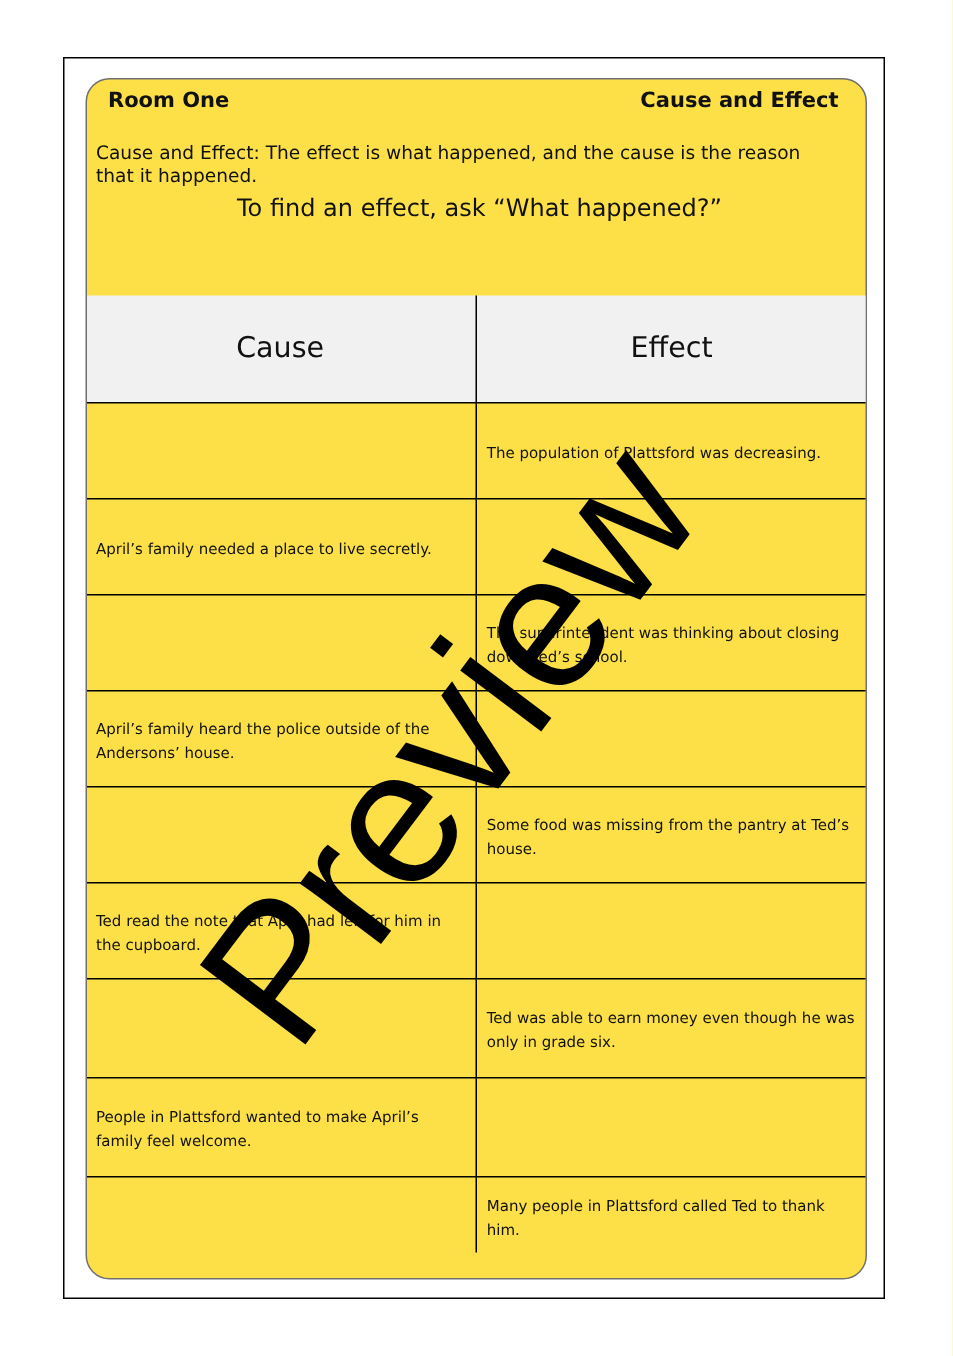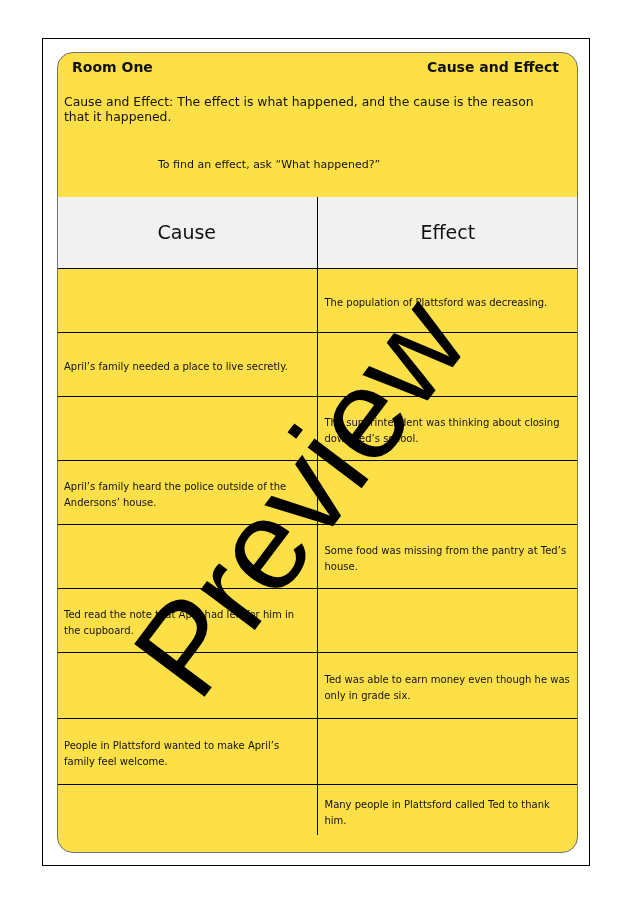--- a/index.html
+++ b/index.html
@@ -3,21 +3,21 @@
 <meta charset="utf-8">
 <style>
   html, body { margin:0; padding:0; background:#ffffff; }
   body { width:635px; height:904px; position:relative; overflow:hidden; font-family:"DejaVu Sans", sans-serif; color:#111; }
   .frame { position:absolute; left:42px; top:38px; width:548px; height:828px; border:1px solid #000; box-sizing:border-box; }
   .card { position:absolute; left:57px; top:52px; width:521px; height:801px; border:1.5px solid #707070; border-radius:16px; box-sizing:border-box; overflow:hidden; background:#fde047; }
   .title-row { position:absolute; left:14px; right:14px; top:6px; height:20px; font-weight:bold; font-size:14px; }
   .title-left { position:absolute; left:0; top:0; }
   .title-right { position:absolute; right:4px; top:0; }
   .desc { position:absolute; left:6px; top:41px; width:480px; font-size:12.4px; line-height:15px; }
-  .tips { position:absolute; left:100px; top:104px; font-size:11px; line-height:15px; }
+  .tips { position:absolute; left:100px; top:78px; font-size:16px; line-height:15px; }
   .tips div { white-space:nowrap; }
   table { position:absolute; left:-1px; top:144px; width:521px; border-collapse:collapse; table-layout:fixed; }
   th, td { border:1px solid #000; box-sizing:border-box; }
   th { background:#f1f1f1; height:71px; font-weight:normal; font-size:19px; text-align:center; border-top:none; }
   td { height:64px; font-size:10px; line-height:16px; padding:6px 6px 0 7px; vertical-align:middle; }
   td.tall { height:66px; }
   td.last { height:51px; border-bottom:none; }
   tr th:first-child, tr td:first-child { border-left:none; }
   tr th:last-child, tr td:last-child { border-right:none;margin-left:20px; }
   col.c1 { width:260px; }

